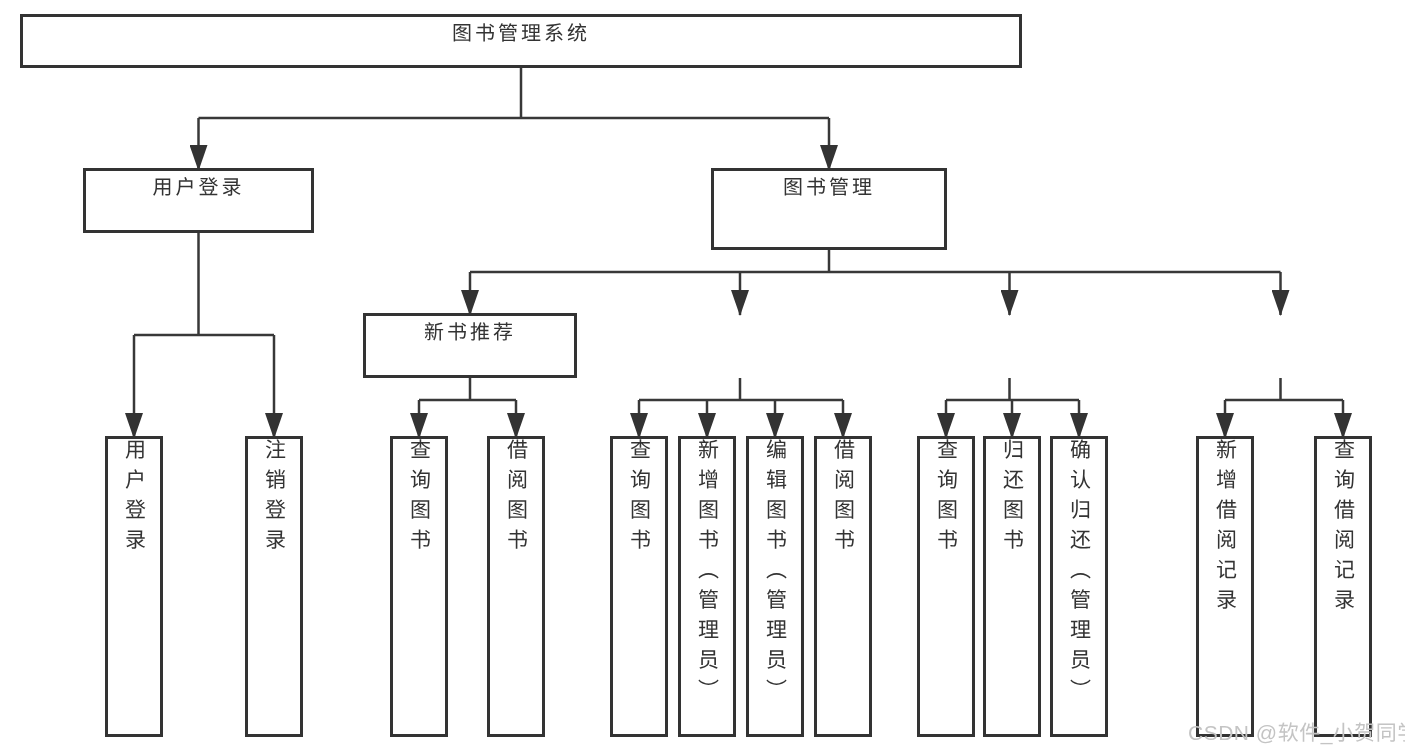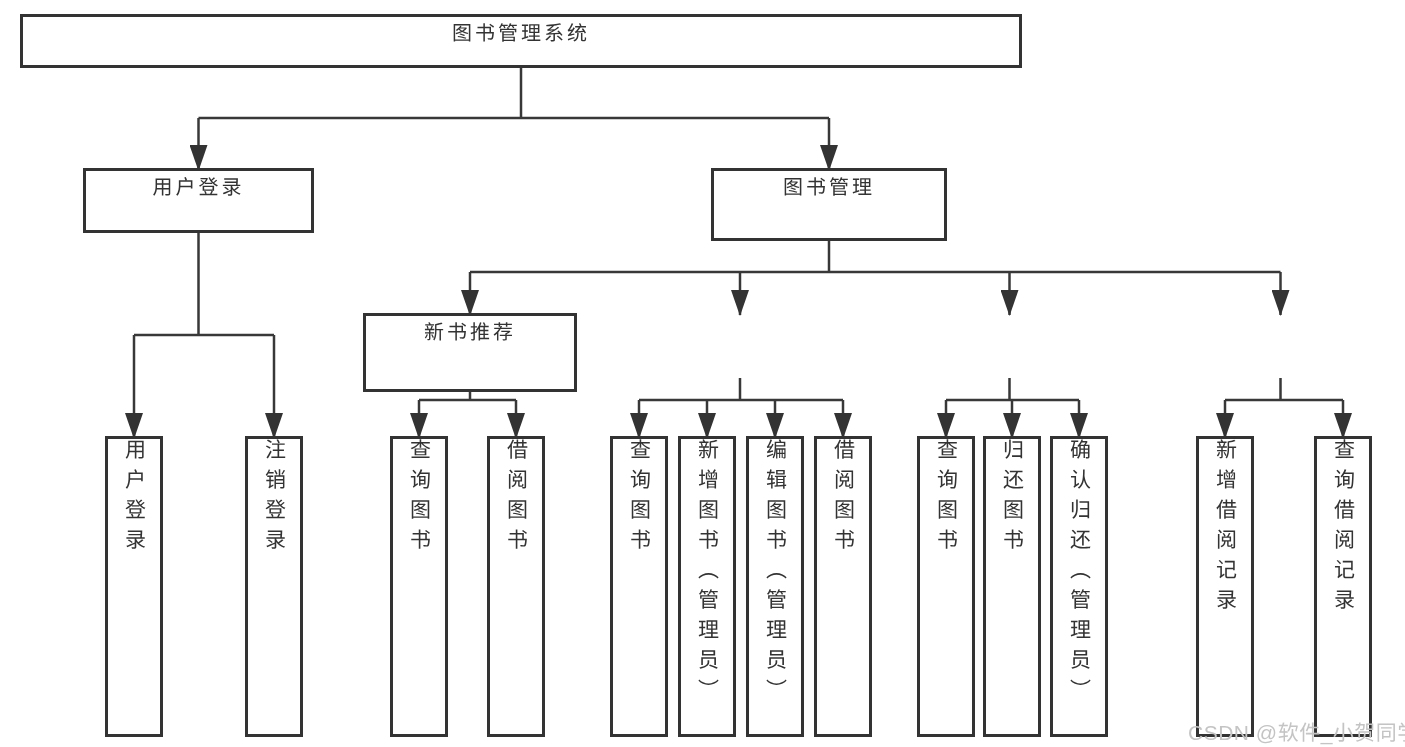--- a/index.html
+++ b/index.html
@@ -46,22 +46,22 @@
     writing-mode: vertical-rl;
     text-orientation: mixed;
     font-size: 21px;
     letter-spacing: 9px;
     line-height: 1;
     color: #333333;
   }
   
   .n-root        { left: 20px;   top: 14px;  width: 1002px; height: 54px; }
   .n-user-login  { left: 83px;   top: 168px; width: 231px;  height: 65px; }
-  .n-book-mgmt   { left: 711px;  top: 168px; width: 236px;  height: 73px; }
-  .n-new-rec     { left: 363px;  top: 313px; width: 214px;  height: 79px; }
+  .n-book-mgmt   { left: 711px;  top: 168px; width: 236px;  height: 82px; }
+  .n-new-rec     { left: 363px;  top: 313px; width: 214px;  height: 65px; }
   .n-book-borrow { left: 633px;  top: 313px; width: 214px;  height: 65px; }
   .n-cur-borrow  { left: 902px;  top: 313px; width: 215px;  height: 65px; }
   .n-borrow-rec  { left: 1173px; top: 313px; width: 215px;  height: 65px; }
   .leaf          { top: 436px;   width: 58px; height: 301px; }
   .n-leaf-login    { left: 105px;  }
   .n-leaf-logout   { left: 245px;  }
   .n-rec-query     { left: 390px;  }
   .n-rec-borrow    { left: 487px;  }
   .n-bb-query      { left: 610px;  }
   .n-bb-add        { left: 678px;  }

